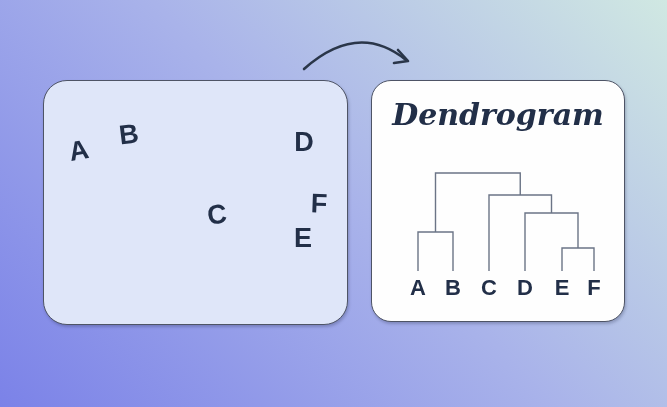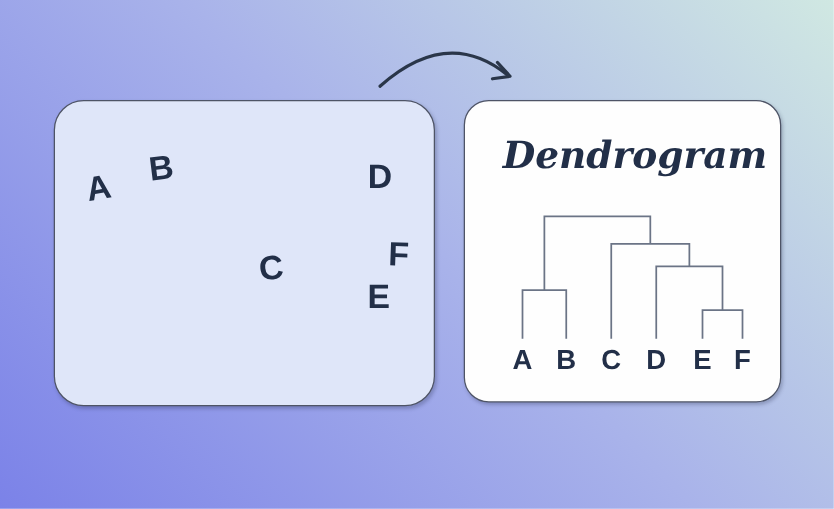--- a/index.html
+++ b/index.html
@@ -21,21 +21,21 @@
     left: 371px; top: 80px; width: 254px; height: 242px;
     border-radius: 20px; background: var(--dendrogram-panel-fill);
   }
   .scatter-letter {
     position: absolute; transform: translate(-50%, -50%);
     font-weight: 700; font-size: 27px; color: var(--ink);
     line-height: 1; user-select: none;
   }
   .dendro-title {
     position: absolute; top: 17px; left: 0; width: 100%;
-    margin: 10px; text-align: center;
+    margin: 0; text-align: center;
     font-family: "DejaVu Serif", "Liberation Serif", serif;
     font-style: italic; font-weight: 700; font-size: 30px;
     color: var(--ink); line-height: 1.1;
   }
   .dendro-svg { position: absolute; left: 0; top: 0; width: 254px; height: 242px; }
   .dendro-line { fill: none; stroke: var(--dendro-line); stroke-width: 1.4; }
   .leaf-label {
     font-family: "Liberation Sans", sans-serif; font-weight: 700; font-size: 22px;
     fill: var(--ink); text-anchor: middle;
   }

